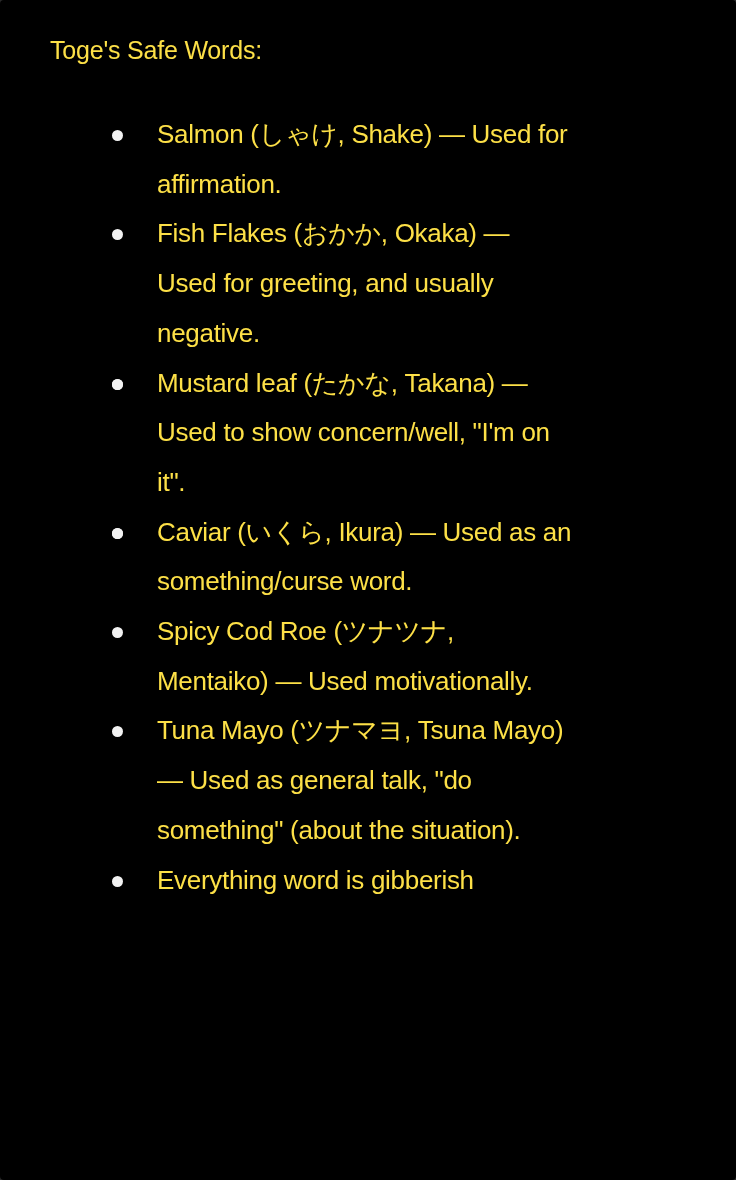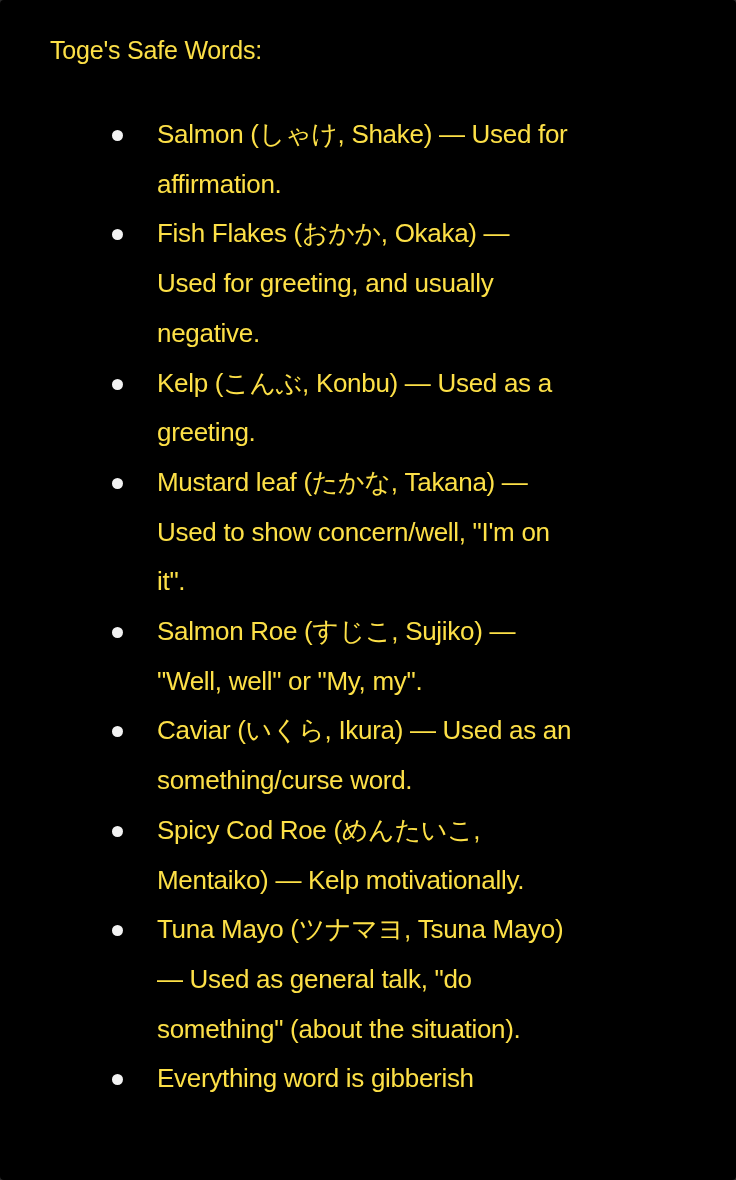--- a/index.html
+++ b/index.html
@@ -66,37 +66,35 @@
     <li class="item">
       <span class="bullet"></span>
       <span>Salmon (しゃけ, Shake) — Used for affirmation.</span>
     </li>
     <li class="item">
       <span class="bullet"></span>
       <span>Fish Flakes (おかか, Okaka) — Used for greeting, and usually negative.</span>
     </li>
     <li class="item">
       <span class="bullet"></span>
-      <span>Kelp (こんぶ, Konbu) — Used as a greeting.</span>
     </li>
     <li class="item">
       <span class="bullet"></span>
       <span>Mustard leaf (たかな, Takana) — Used to show concern/well, "I'm on it".</span>
     </li>
     <li class="item">
       <span class="bullet"></span>
-      <span>Salmon Roe (すじこ, Sujiko) — "Well, well" or "My, my".</span>
     </li>
     <li class="item">
       <span class="bullet"></span>
       <span>Caviar (いくら, Ikura) — Used as an something/curse word.</span>
     </li>
     <li class="item">
       <span class="bullet"></span>
-      <span>Spicy Cod Roe (めんたいこ, Mentaiko) — Kelp motivationally.</span>
+      <span>Spicy Cod Roe (ツナツナ, Mentaiko) — Used motivationally.</span>
     </li>
     <li class="item">
       <span class="bullet"></span>
       <span>Tuna Mayo (ツナマヨ, Tsuna Mayo) — Used as general talk, "do something" (about the situation).</span>
     </li>
     <li class="item">
       <span class="bullet"></span>
       <span>Everything word is gibberish</span>
     </li>
   </ul>

